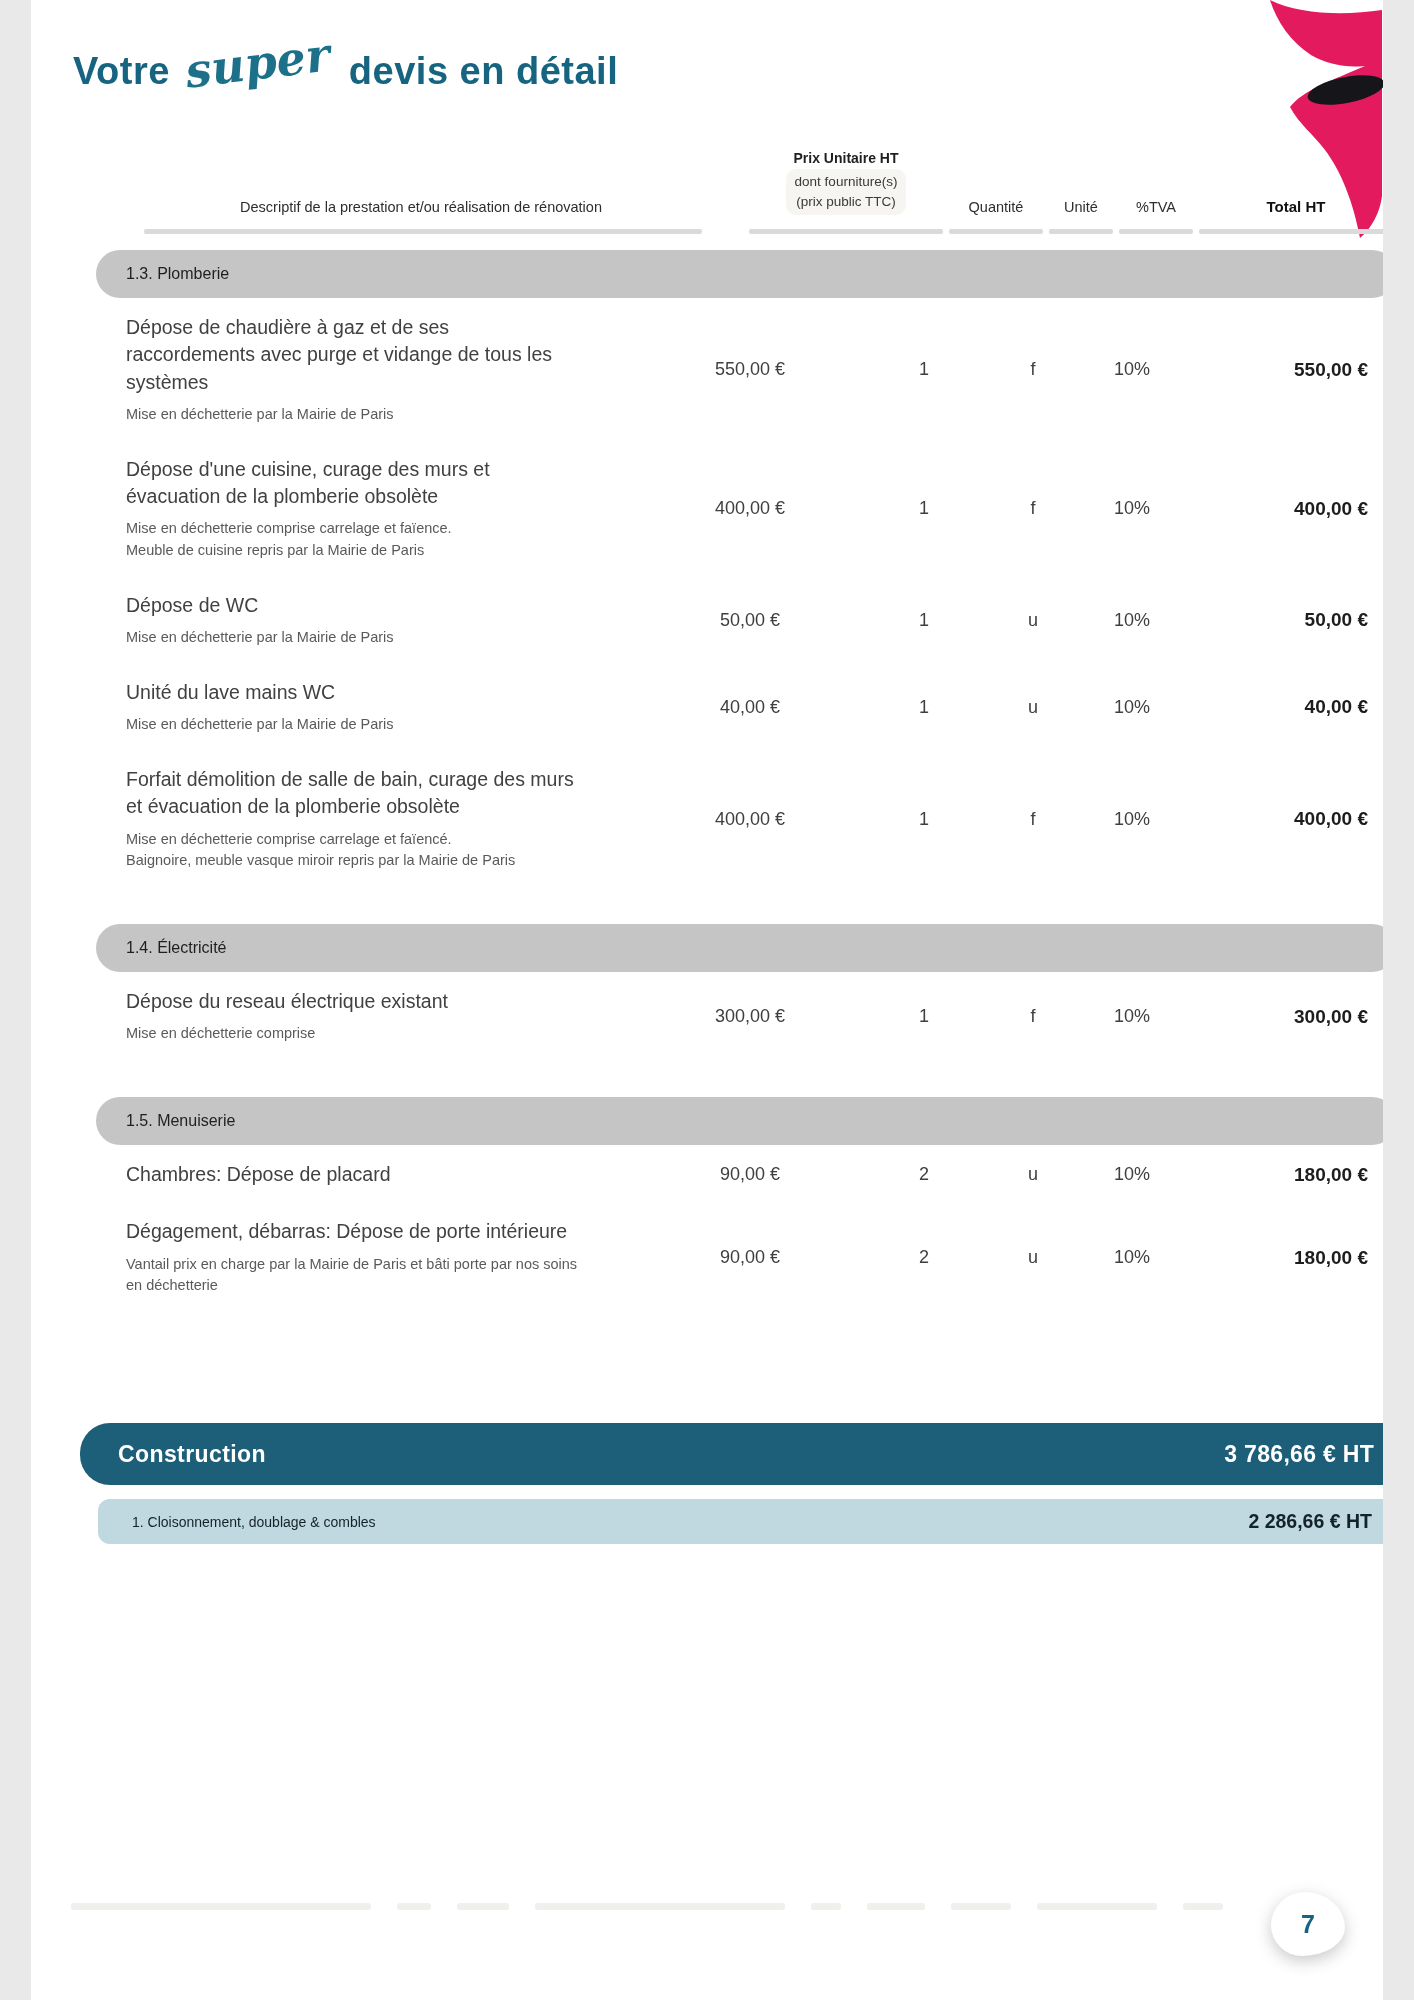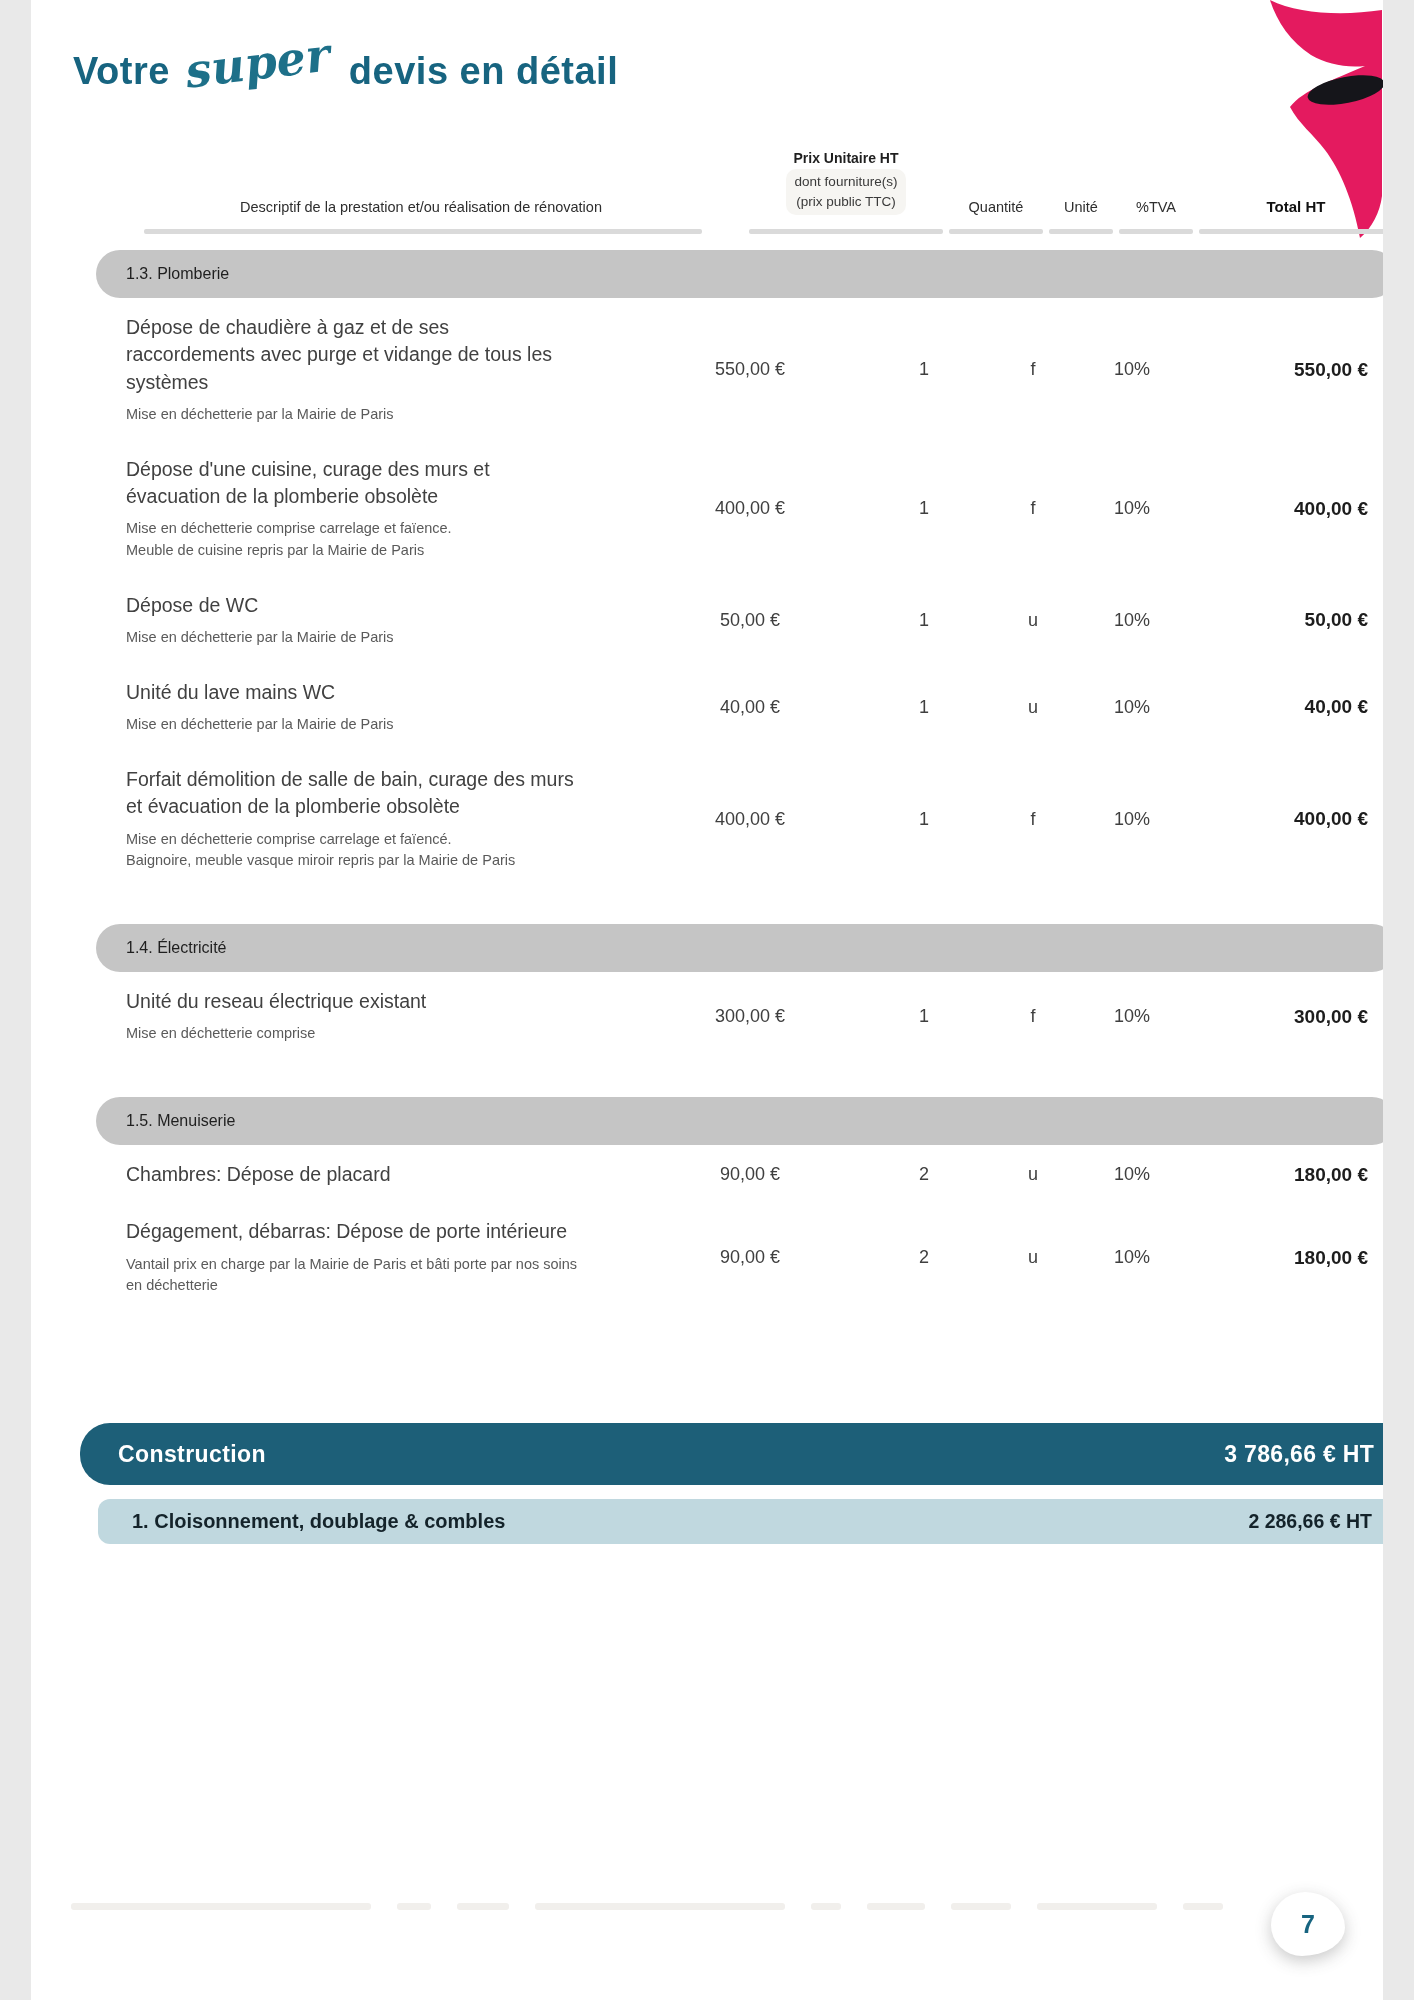--- a/index.html
+++ b/index.html
@@ -62,21 +62,21 @@
   .band-main {
     margin:112px -16px 0; height:62px; border-radius:30px; background:#1d5f78;
     display:flex; align-items:center; justify-content:space-between; padding:0 38px;
   }
   .band-main .lbl { color:#ffffff; font-size:23px; font-weight:800; letter-spacing:.4px; }
   .band-main .amt { color:#ffffff; font-size:23px; font-weight:800; letter-spacing:.3px; }
   .band-sub {
     margin:14px -16px 0 2px; height:45px; border-radius:12px; background:#c0d8df;
     display:flex; align-items:center; justify-content:space-between; padding:0 40px 0 34px;
   }
-  .band-sub .lbl { color:#14232a; font-size:20px; font-weight:bold; }
+  .band-sub .lbl { color:#14232a; font-size:14px; font-weight:normal; }
   .band-sub .amt { color:#14232a; font-size:19.5px; font-weight:bold; }
 
   
   .footer-ghost { position:absolute; left:40px; top:1903px; width:1360px; height:8px; display:flex; gap:26px; }
   .footer-ghost span { display:block; height:7px; border-radius:3px; background:#f1efec; }
 
   .page-blob {
     position:absolute; right:38px; top:1892px; width:74px; height:64px;
     background:#ffffff; border-radius:46% 54% 58% 42% / 52% 56% 44% 48%;
     box-shadow:0 5px 16px rgba(60,60,60,.28);
@@ -204,21 +204,21 @@
       <div class="val">1</div>
       <div class="val">f</div>
       <div class="val">10%</div>
       <div class="val total">400,00 €</div>
     </div>
 
     <div class="section-pill spaced">1.4. Électricité</div>
 
     <div class="row grid-cols">
       <div class="desc">
-        <div class="row-title">Unité du reseau électrique existant</div>
+        <div class="row-title">Dépose du reseau électrique existant</div>
         <div class="row-notes">
             <div class="row-note">Mise en déchetterie comprise</div>
           </div>
       </div>
       <div class="val">300,00 €</div>
       <div class="val">1</div>
       <div class="val">f</div>
       <div class="val">10%</div>
       <div class="val total">300,00 €</div>
     </div>

